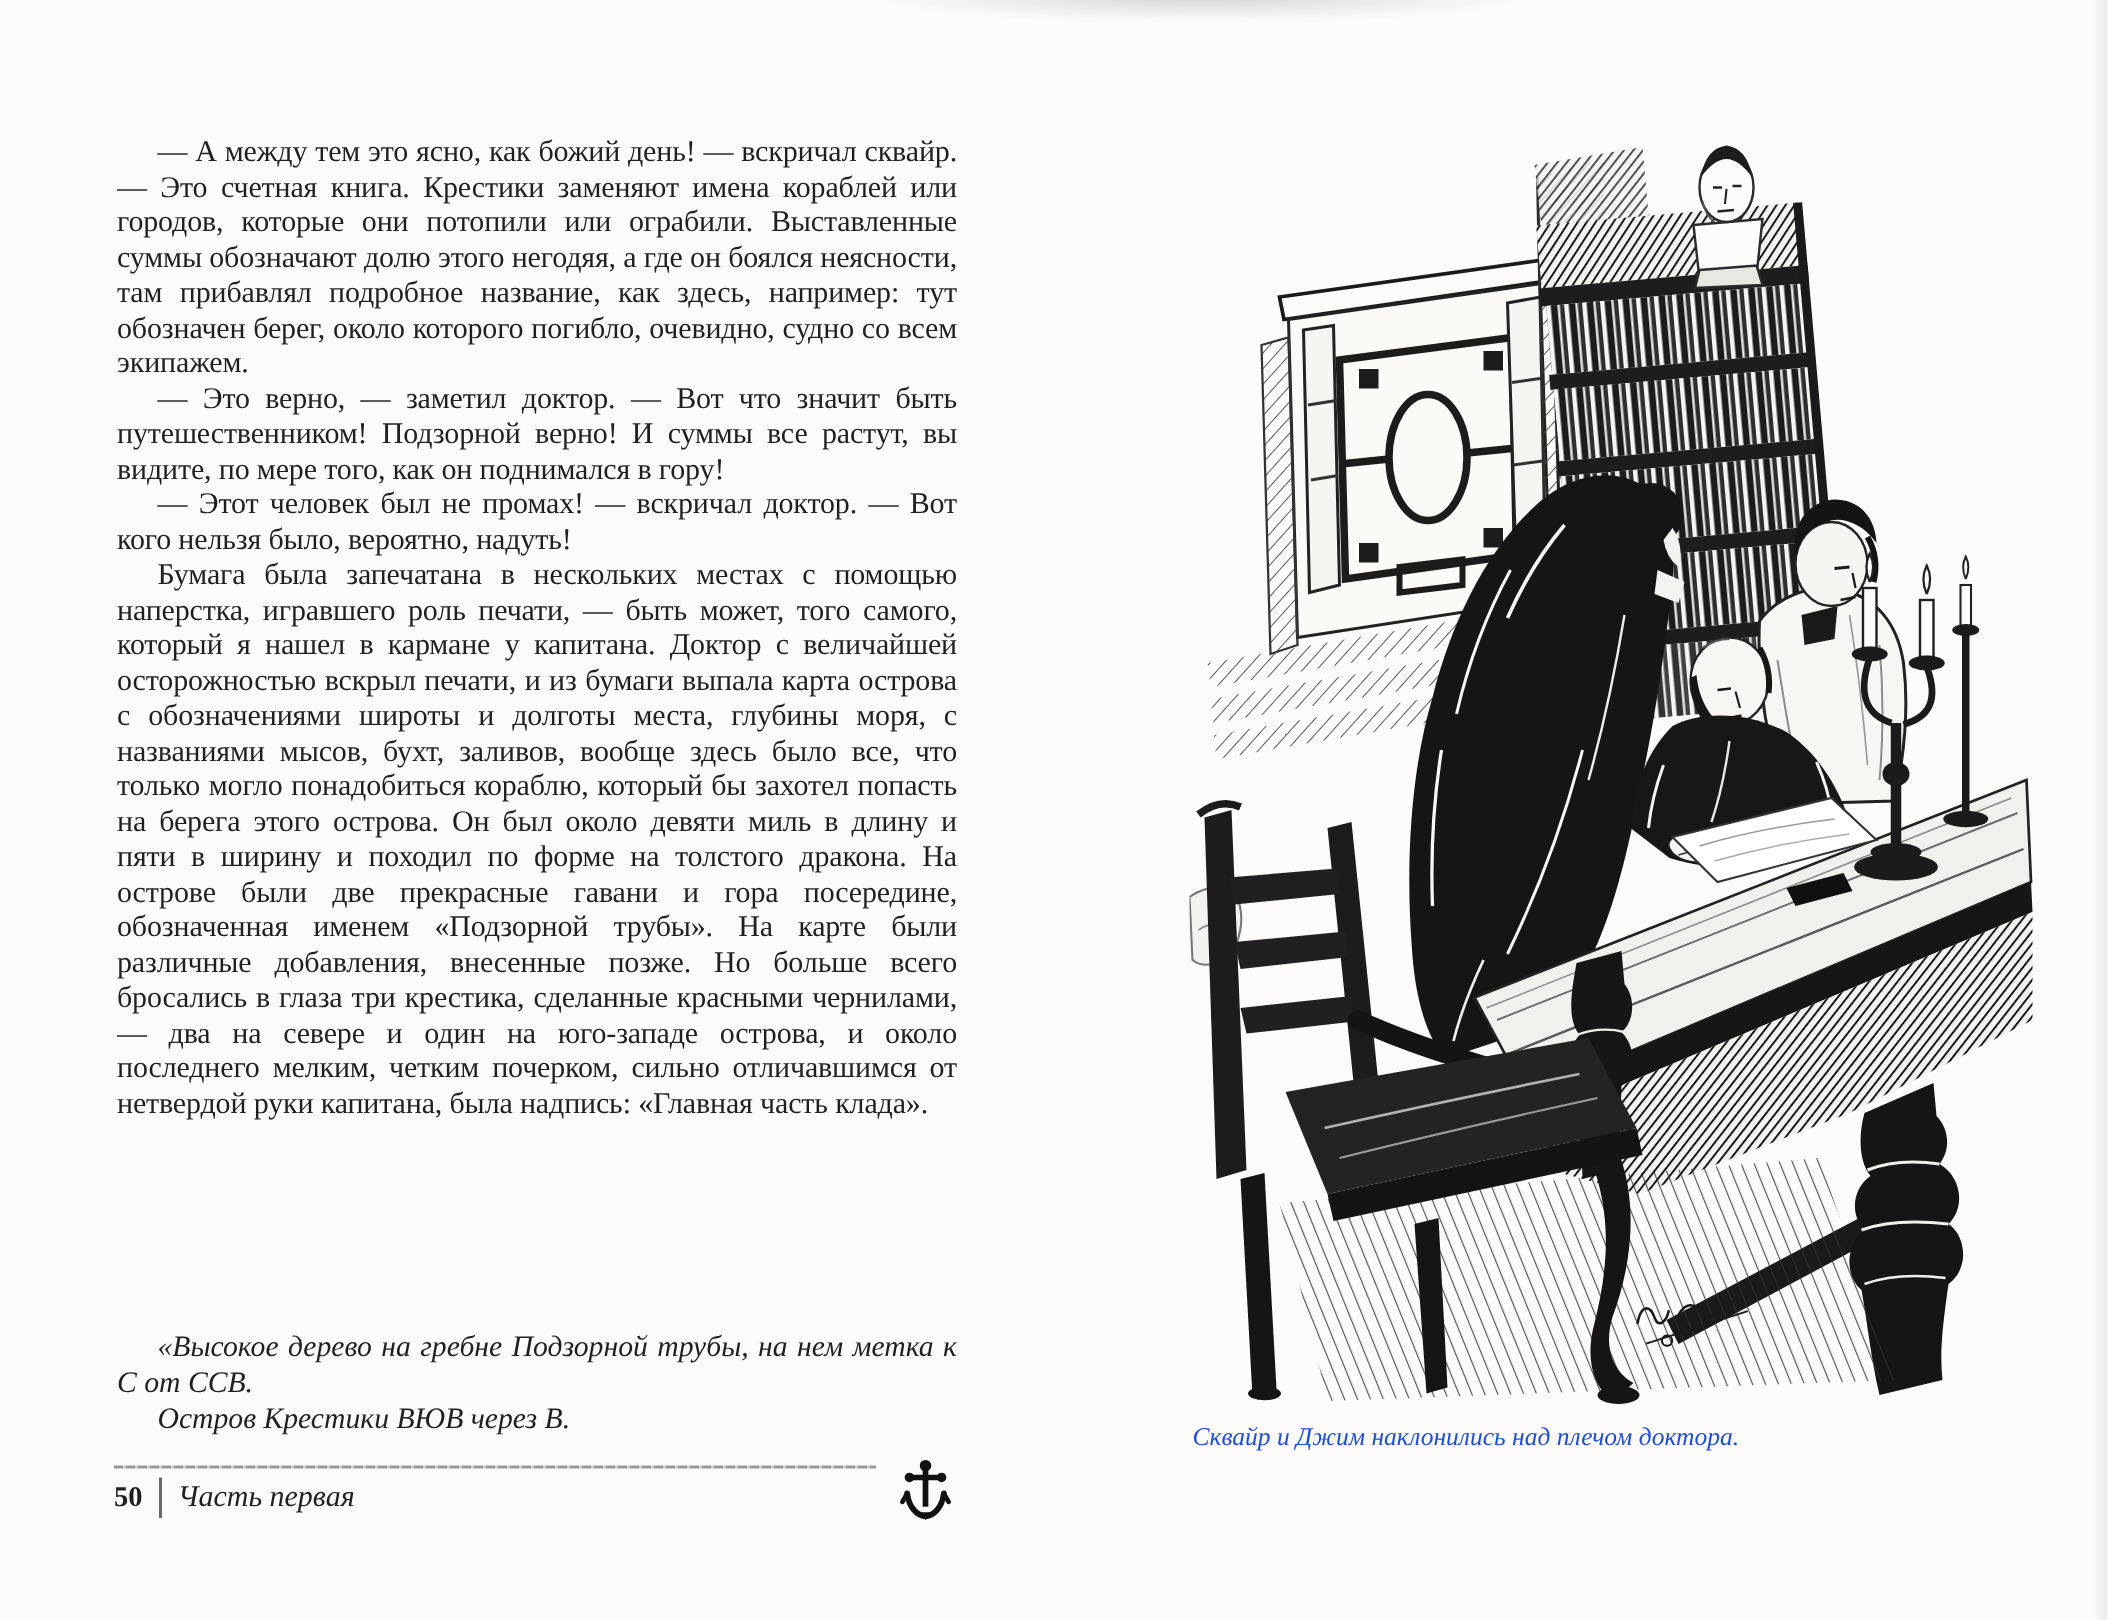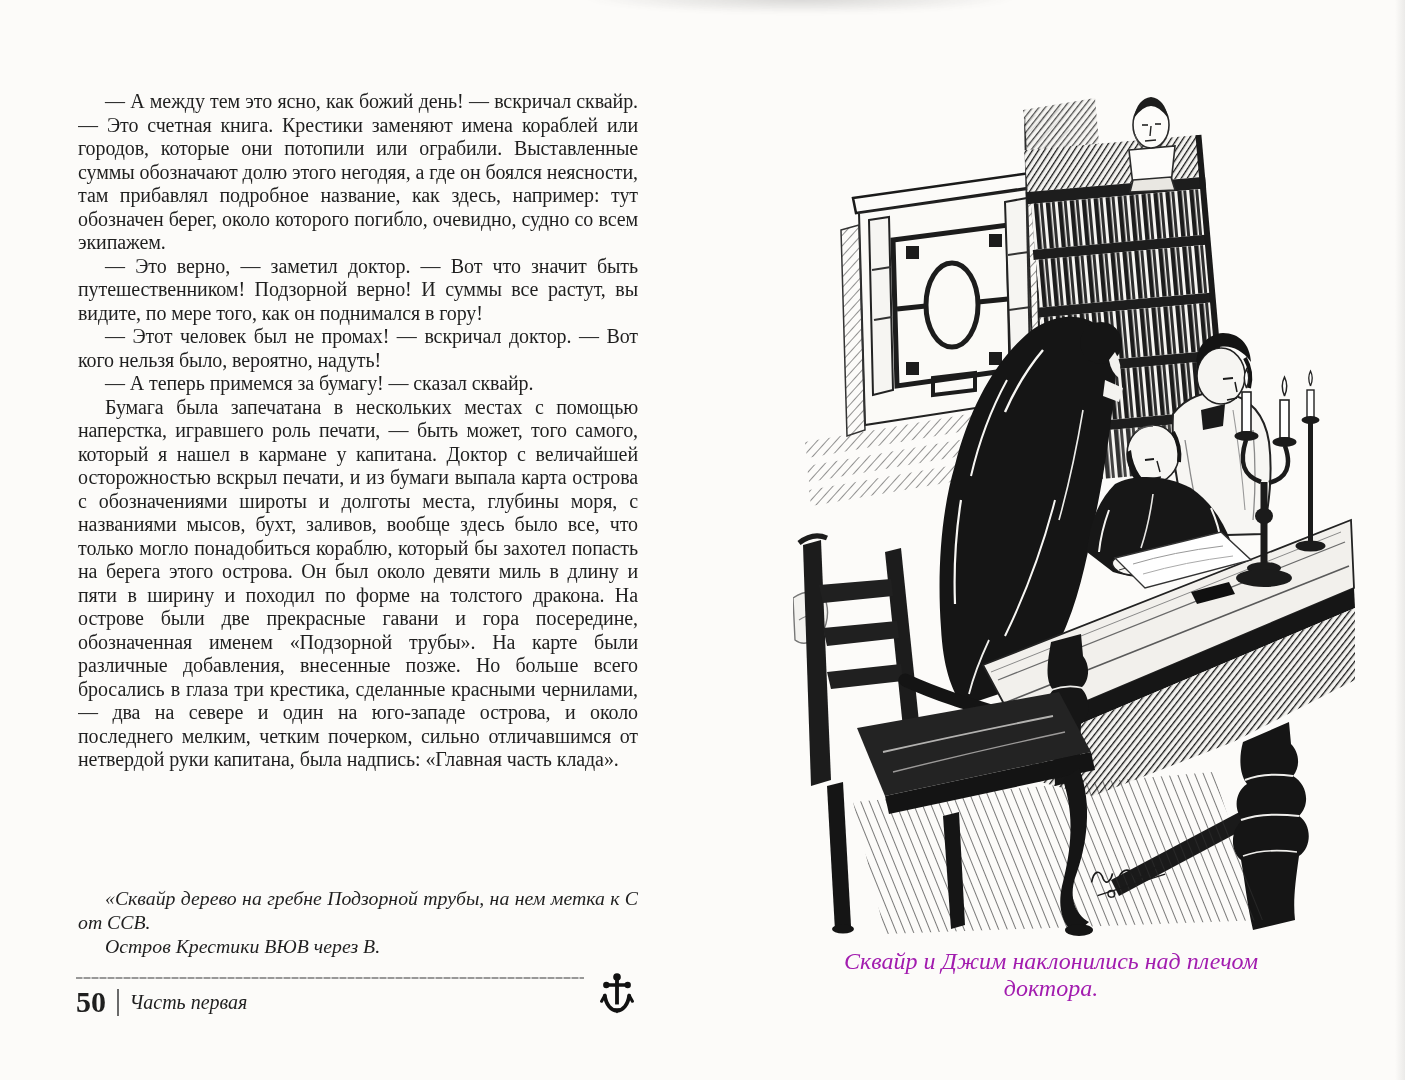--- a/index.html
+++ b/index.html
@@ -34,47 +34,46 @@
   .verse p{margin:0;text-indent:27px;}
   .footer-rule{
     position:absolute;left:76px;top:977px;width:508px;height:1.6px;
     background:repeating-linear-gradient(90deg,#8d8d8d 0 6px,#c4c4c4 6px 8px);
     opacity:.9;
   }
   .anchor{position:absolute;left:600px;top:972px;width:34px;height:42px;}
   .footer{
     position:absolute;left:76px;top:985px;display:flex;align-items:center;gap:11px;
   }
-  .pageno{font-weight:bold;font-size:30px;}
+  .pageno{font-weight:bold;font-size:19px;}
   .fdiv{width:1.5px;height:27px;background:#6a6a6a;}
   .section{font-style:italic;font-size:20px;}
   
   .illustration{position:absolute;left:793px;top:80px;width:594px;height:860px;}
   .caption{
-    position:absolute;left:795px;top:948px;width:512px;text-align:center;
-    font-style:italic;font-size:24px;color:#a21caf;
+    position:absolute;left:795px;top:948px;width:512px;text-align:left;
+    font-style:italic;font-size:17px;color:#1d4ed8;
   }
 </style>
 </head>
 <body>
 
 <div class="scan-smudge"></div>
 <div class="edge-shade"></div>
 
 <section>
   <div class="text-block">
     <p>— А между тем это ясно, как божий день! — вскричал сквайр. — Это счетная книга. Крестики заменяют имена кораблей или городов, которые они потопили или ограбили. Выставленные суммы обозначают долю этого негодяя, а где он боялся неясности, там прибавлял подробное название, как здесь, например: тут обозначен берег, около которого погибло, очевидно, судно со всем экипажем.</p>
     <p>— Это верно, — заметил доктор. — Вот что значит быть путешественником! Подзорной верно! И суммы все растут, вы видите, по мере того, как он поднимался в гору!</p>
     <p>— Этот человек был не промах! — вскричал доктор. — Вот кого нельзя было, вероятно, надуть!</p>
-    <p>— А теперь примемся за бумагу! — сказал сквайр.</p>
     <p>Бумага была запечатана в нескольких местах с помощью наперстка, игравшего роль печати, — быть может, того самого, который я нашел в кармане у капитана. Доктор с величайшей осторожностью вскрыл печати, и из бумаги выпала карта острова с обозначениями широты и долготы места, глубины моря, с названиями мысов, бухт, заливов, вообще здесь было все, что только могло понадобиться кораблю, который бы захотел попасть на берега этого острова. Он был около девяти миль в длину и пяти в ширину и походил по форме на толстого дракона. На острове были две прекрасные гавани и гора посередине, обозначенная именем «Подзорной трубы». На карте были различные добавления, внесенные позже. Но больше всего бросались в глаза три крестика, сделанные красными чернилами, — два на севере и один на юго-западе острова, и около последнего мелким, четким почерком, сильно отличавшимся от нетвердой руки капитана, была надпись: «Главная часть клада».</p>
   </div>
 
   <div class="verse">
-    <p>«Сквайр дерево на гребне Подзорной трубы, на нем метка к С от ССВ.</p>
+    <p>«Высокое дерево на гребне Подзорной трубы, на нем метка к С от ССВ.</p>
     <p>Остров Крестики ВЮВ через В.</p>
   </div>
 
   <div class="footer-rule"></div>
 
   <svg class="anchor" viewBox="0 0 26 33">
     <g fill="#111" stroke="none">
       <circle cx="13" cy="4" r="3"></circle>
       <rect x="11.5" y="4" width="3" height="21.5"></rect>
       <rect x="4" y="8.8" width="18" height="2.8" rx="1.4"></rect>

